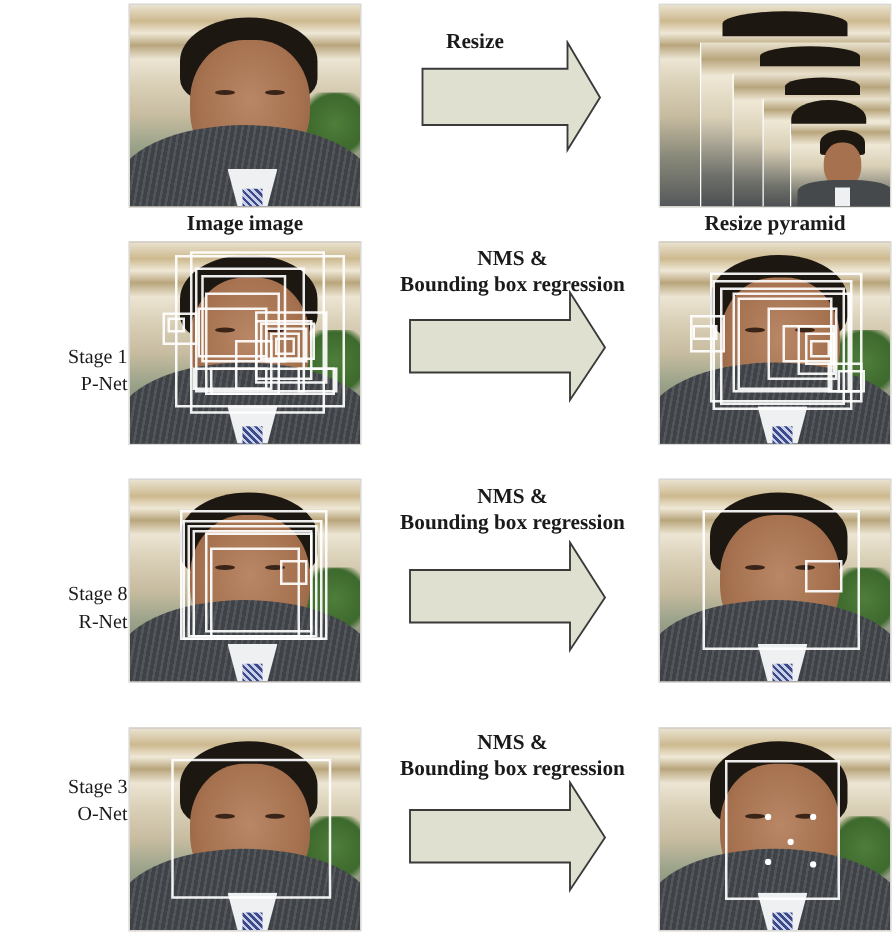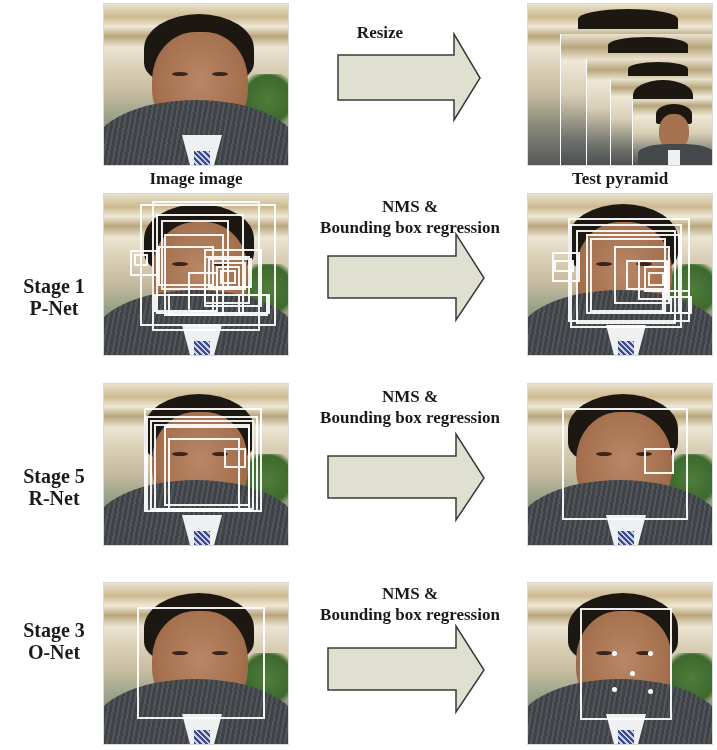--- a/index.html
+++ b/index.html
@@ -1,20 +1,20 @@
 <!DOCTYPE html>
 <html><head>
 <meta charset="utf-8">
 <style>
   html, body { margin:0; padding:0; background:#ffffff; }
   body { width:717px; height:750px; position:relative; overflow:hidden;
          font-family:"Liberation Serif","DejaVu Serif",serif; color:#1a1a1a; }
   .abs { position:absolute; }
   .label { font-weight:bold; font-size:17px; text-align:center; line-height:21px; white-space:nowrap; }
-  .stage { font-weight:bold; font-size:20px; text-align:center; line-height:22px; width:96px; left:6px; }
+  .stage { font-weight:normal; font-size:16px; text-align:right; line-height:22px; width:96px; left:6px; }
   .photo { position:absolute; width:186px; height:163px; overflow:hidden;
            background:#c8b89a; border:1px solid #d8d8d8; box-sizing:border-box; }
   
   .photo .bg { position:absolute; inset:0;
      background:
        linear-gradient(180deg,#e9e2cf 0%,#cdb98f 8%,#efe8d6 14%,#b8a57c 20%,#ece5d3 27%,#d9cfb6 40%,#c7bca0 55%,#9aa38a 70%,#6d6e62 100%); }
   .photo .plant { position:absolute; right:0; top:70px; width:50px; height:50px;
      background:radial-gradient(circle at 60% 50%,#4f7d3a 0%,#3d6a2d 60%,rgba(61,106,45,0) 75%); }
   .photo .suit { position:absolute; left:-10px; right:-10px; bottom:-30px; height:95px;
      background:repeating-linear-gradient(100deg,#3f4347 0px,#3f4347 3px,#52565a 3px,#52565a 5px);
@@ -63,21 +63,21 @@
   <div style="position:absolute;left:58px;top:55px;width:128px;height:108px;background:linear-gradient(180deg,#e9e2cf 0%,#b8a57c 10%,#efe8d6 20%,#d9cfb6 45%,#6e706a 80%,#4a4d50 100%);border-left:1px solid #fff;"></div>
   <div style="position:absolute;left:100px;top:58px;width:60px;height:14px;background:#1d1712;border-radius:50% 50% 0 0;"></div>
   <div style="position:absolute;left:82px;top:75px;width:104px;height:88px;background:linear-gradient(180deg,#e9e2cf 0%,#b8a57c 10%,#efe8d6 20%,#d9cfb6 45%,#6e706a 80%,#4a4d50 100%);border-left:1px solid #fff;"></div>
   <div style="position:absolute;left:105px;top:76px;width:60px;height:30px;background:#1d1712;border-radius:50% 50% 10% 10%;"></div>
   <div style="position:absolute;left:104px;top:95px;width:82px;height:68px;background:linear-gradient(180deg,#e9e2cf 0%,#b8a57c 10%,#efe8d6 25%,#d9cfb6 50%,#6e706a 85%,#4a4d50 100%);border-left:1px solid #fff;"></div>
   <div style="position:absolute;left:128px;top:100px;width:36px;height:20px;background:#1d1712;border-radius:50% 50% 10% 10%;"></div>
   <div style="position:absolute;left:131px;top:110px;width:30px;height:36px;background:#a5714f;border-radius:45%;"></div>
   <div style="position:absolute;left:110px;top:140px;width:76px;height:23px;background:#45494c;border-radius:40% 40% 0 0;"></div>
   <div style="position:absolute;left:140px;top:146px;width:12px;height:17px;background:#eef0f2;"></div>
 </div>
-<div class="abs label" style="left:527px;top:168px;width:186px;">Test pyramid</div>
+<div class="abs label" style="left:527px;top:168px;width:186px;">Resize pyramid</div>
 
 <div class="abs stage" style="top:275px;">
   <div>Stage 1</div>
   <div>P-Net</div>
 </div>
 <div class="photo" style="left:103px;top:193px;">
   <div class="bg"></div>
     <div class="plant"></div>
     <div class="hair"></div>
     <div class="face"></div>
@@ -136,21 +136,21 @@
   <div class="bbox" style="left:110px;top:66px;width:30px;height:40px"></div>
   <div class="bbox" style="left:116px;top:72px;width:24px;height:26px"></div>
   <div class="bbox" style="left:120px;top:78px;width:16px;height:14px"></div>
   <div class="bbox" style="left:134px;top:96px;width:28px;height:24px"></div>
   <div class="bbox" style="left:142px;top:102px;width:22px;height:18px"></div>
   <div class="bbox" style="left:24px;top:58px;width:28px;height:30px"></div>
   <div class="bbox" style="left:26px;top:66px;width:20px;height:12px"></div>
 </div>
 
 <div class="abs stage" style="top:465px;">
-  <div>Stage 5</div>
+  <div>Stage 8</div>
   <div>R-Net</div>
 </div>
 <div class="photo" style="left:103px;top:383px;">
   <div class="bg"></div>
     <div class="plant"></div>
     <div class="hair"></div>
     <div class="face"></div>
   <div class="eye" style="left:68px;top:68px"></div>
     <div class="eye" style="left:108px;top:68px"></div>
   <div class="mouth" style="left:80px;top:104px"></div>

